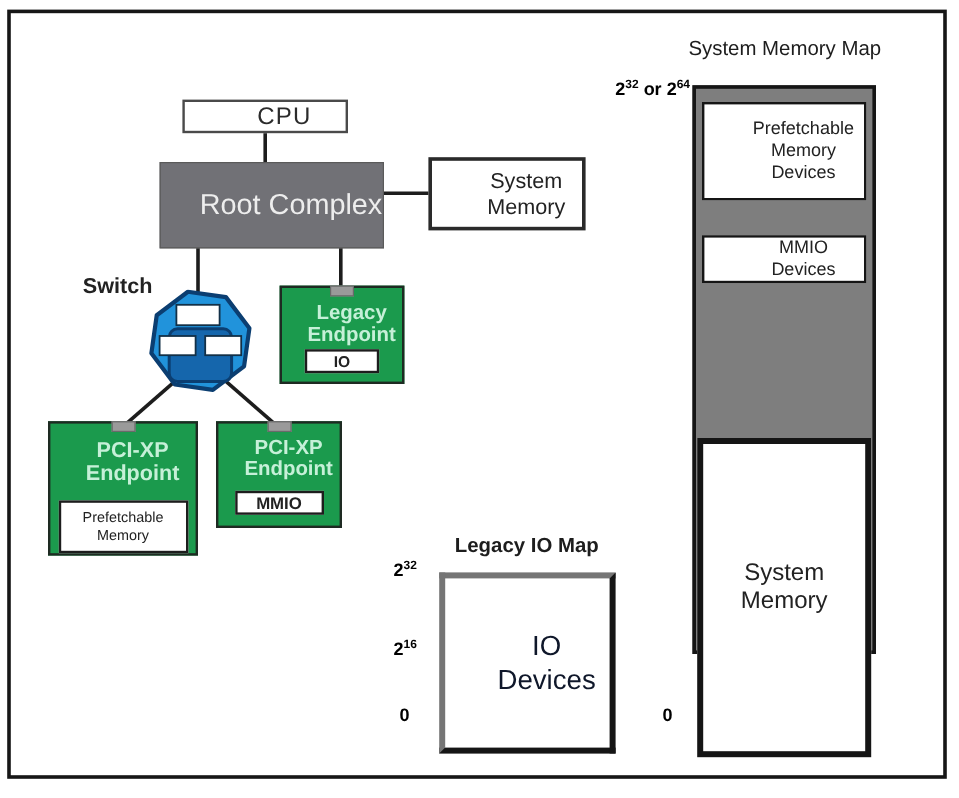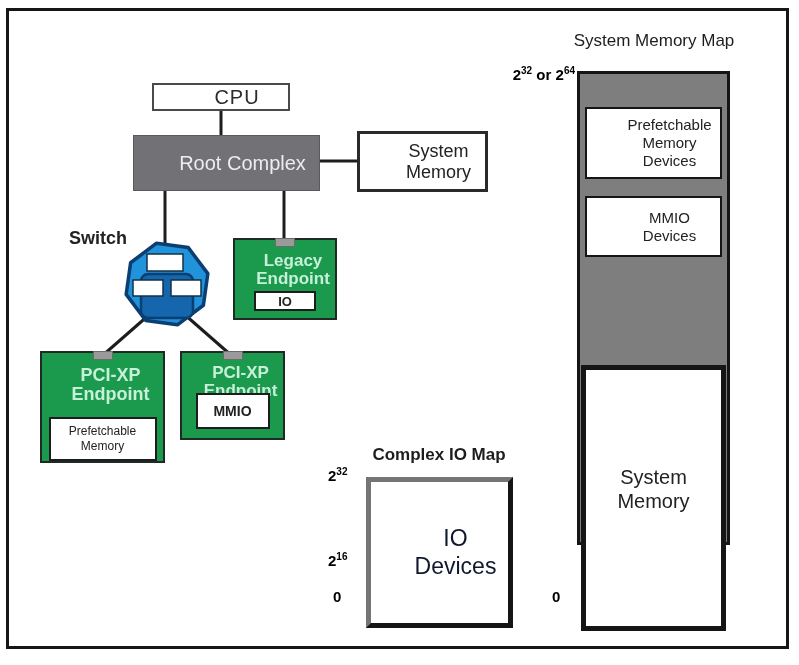--- a/index.html
+++ b/index.html
@@ -14,22 +14,22 @@
   svg.lines{position:absolute;left:0;top:0;z-index:1;pointer-events:none;}
   .abs{position:absolute;box-sizing:border-box;}
   .center{display:flex;align-items:center;justify-content:center;text-align:center;padding-left:32px;}
 
   
   .cpu{
     left:152px;top:83px;width:138px;height:28px;background:#ffffff;
     border:2px solid #4a4a4a;font-size:20px;color:#2b2b2b;z-index:2;letter-spacing:1px;
   }
   .rootcomplex{
-    left:133px;top:135px;width:187px;height:56px;background:#717176;
-    border:1px solid #5a5a5a;color:#ededed;font-size:20px;z-index:2;
+    left:133px;top:135px;width:187px;height:72px;background:#717176;
+    border:1px solid #5a5a5a;color:#ededed;font-size:24px;z-index:2;
   }
   .sysmembox{
     left:357px;top:131px;width:131px;height:61px;background:#ffffff;
     border:3px solid #2a2a2a;font-size:18px;line-height:1.15;color:#222;z-index:2;
   }
   .switchlabel{
     left:53px;top:228px;width:72px;font-size:18px;font-weight:bold;color:#222;z-index:2;margin-left:16px;
   }
   .switchsvg{left:124px;top:241px;z-index:2;}
 
@@ -47,50 +47,50 @@
     position:absolute;left:50%;transform:translateX(-50%);
     background:#ffffff;border:2px solid #1d1d1d;color:#222;font-weight:bold;
     box-sizing:border-box;display:flex;align-items:center;justify-content:center;
     text-align:center;
   }
   .legacy{left:233px;top:238px;width:104px;height:82px;font-size:17px;padding-top:12px;}
   .legacy .badge{bottom:7px;width:62px;height:20px;font-size:13px;}
   .ep1{left:40px;top:351px;width:125px;height:112px;font-size:18px;padding-top:13px;}
   .ep1 .badge{bottom:0;width:108px;height:44px;font-size:12px;font-weight:normal;line-height:1.25;}
   .ep2{left:180px;top:351px;width:105px;height:89px;font-size:17px;padding-top:11px;}
-  .ep2 .badge{bottom:9px;width:74px;height:36px;font-size:14px;}
+  .ep2 .badge{bottom:9px;width:74px;height:20px;font-size:14px;}
 
   
   .iomaptitle{left:349px;top:445px;width:180px;text-align:center;font-size:17px;font-weight:bold;z-index:2;}
   .iobox{
     left:366px;top:477px;width:147px;height:151px;background:#ffffff;
     border:5px solid #151515;border-top-color:#757575;border-left-color:#757575;z-index:2;
   }
   .iobox .inner{width:90px;font-size:23px;line-height:1.2;color:#0f172a;}
   .axislabel{font-size:15px;font-weight:bold;color:#000000;z-index:2;}
   .axislabel sup{font-size:10px;}
   .io-ax-top{left:328px;top:466px;}
-  .io-ax-mid{left:328px;top:551px;}
+  .io-ax-mid{left:328px;top:532px;}
   .io-ax-zero{left:333px;top:588px;}
 
   
   .memtitle{left:543px;top:31px;width:222px;text-align:center;font-size:17px;font-weight:normal;z-index:2;}
   .memtoplabel{left:468px;top:65px;width:107px;text-align:right;z-index:2;}
   .membar{
     left:577px;top:71px;width:153px;height:474px;background:#7E7E7E;
     border:3px solid #151515;z-index:2;
   }
   .region{
     left:585px;background:#ffffff;border:2px solid #151515;z-index:3;
     font-size:15px;line-height:1.2;color:#222;
   }
   .region .inner{display:inline-block;}
-  .prefetchregion{top:107px;width:137px;height:72px;}
+  .prefetchregion{top:85px;width:137px;height:82px;}
   .prefetchregion .inner{max-width:104px;}
-  .mmioregion{top:196px;width:137px;height:61px;}
+  .mmioregion{top:196px;width:137px;height:40px;}
   .mmioregion .inner{max-width:90px;}
   .sysmemregion{
     left:581px;top:365px;width:145px;height:266px;background:#ffffff;
     border:5px solid #151515;z-index:4;font-size:20px;line-height:1.2;color:#222;
     display:flex;justify-content:center;align-items:flex-start;padding-top:95px;
     text-align:center;
   }
   .sysmemregion .inner{max-width:100px;}
   .mem-ax-zero{left:552px;top:588px;}
 </style>
@@ -142,21 +142,21 @@
     <span class="eplabel">PCI-XP Endpoint</span>
     <span class="badge">Prefetchable Memory</span>
   </div>
 
   <div class="abs greenbox ep2">
     <span class="tab"></span>
     <span class="eplabel">PCI-XP Endpoint</span>
     <span class="badge">MMIO</span>
   </div>
 
-  <div class="abs iomaptitle">Complex IO Map</div>
+  <div class="abs iomaptitle">Legacy IO Map</div>
   <div class="abs axislabel io-ax-top"><span>2</span><sup>32</sup></div>
   <div class="abs axislabel io-ax-mid"><span>2</span><sup>16</sup></div>
   <div class="abs axislabel io-ax-zero">0</div>
   <div class="abs center iobox">
     <span class="inner">IO Devices</span>
   </div>
 
   <div class="abs memtitle">System Memory Map</div>
   <div class="abs axislabel memtoplabel"><span>2</span><sup>32</sup><span> or </span><span>2</span><sup>64</sup></div>
 

